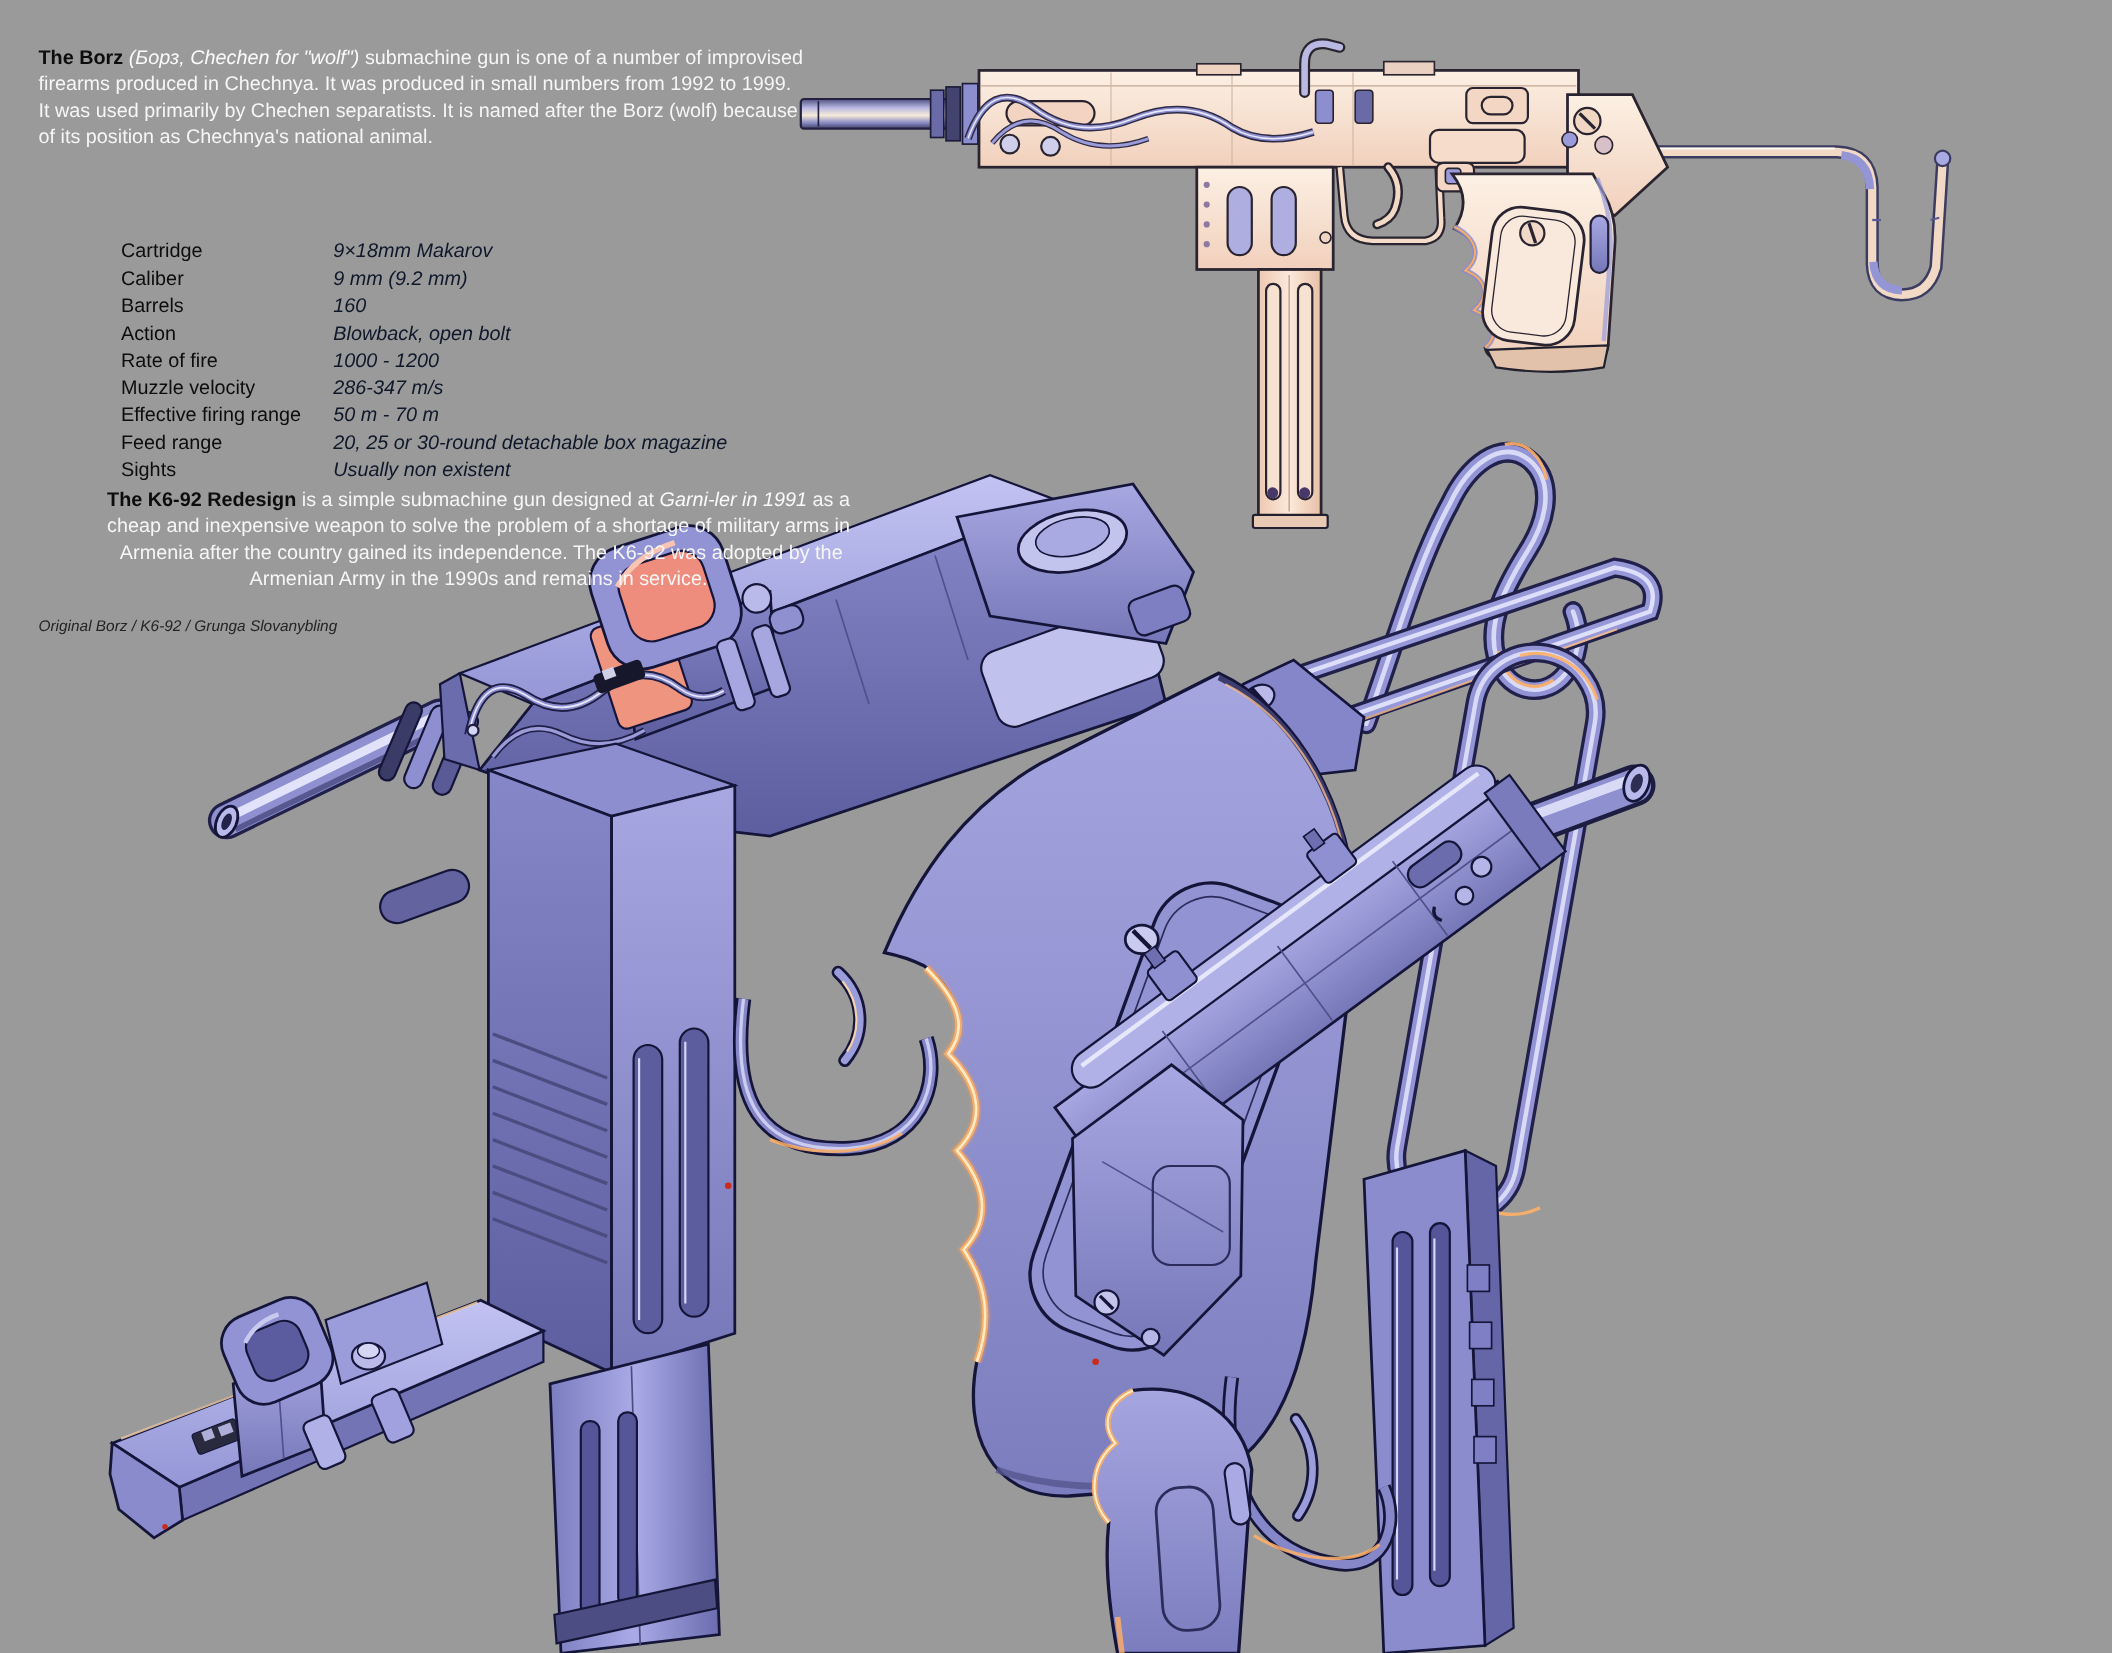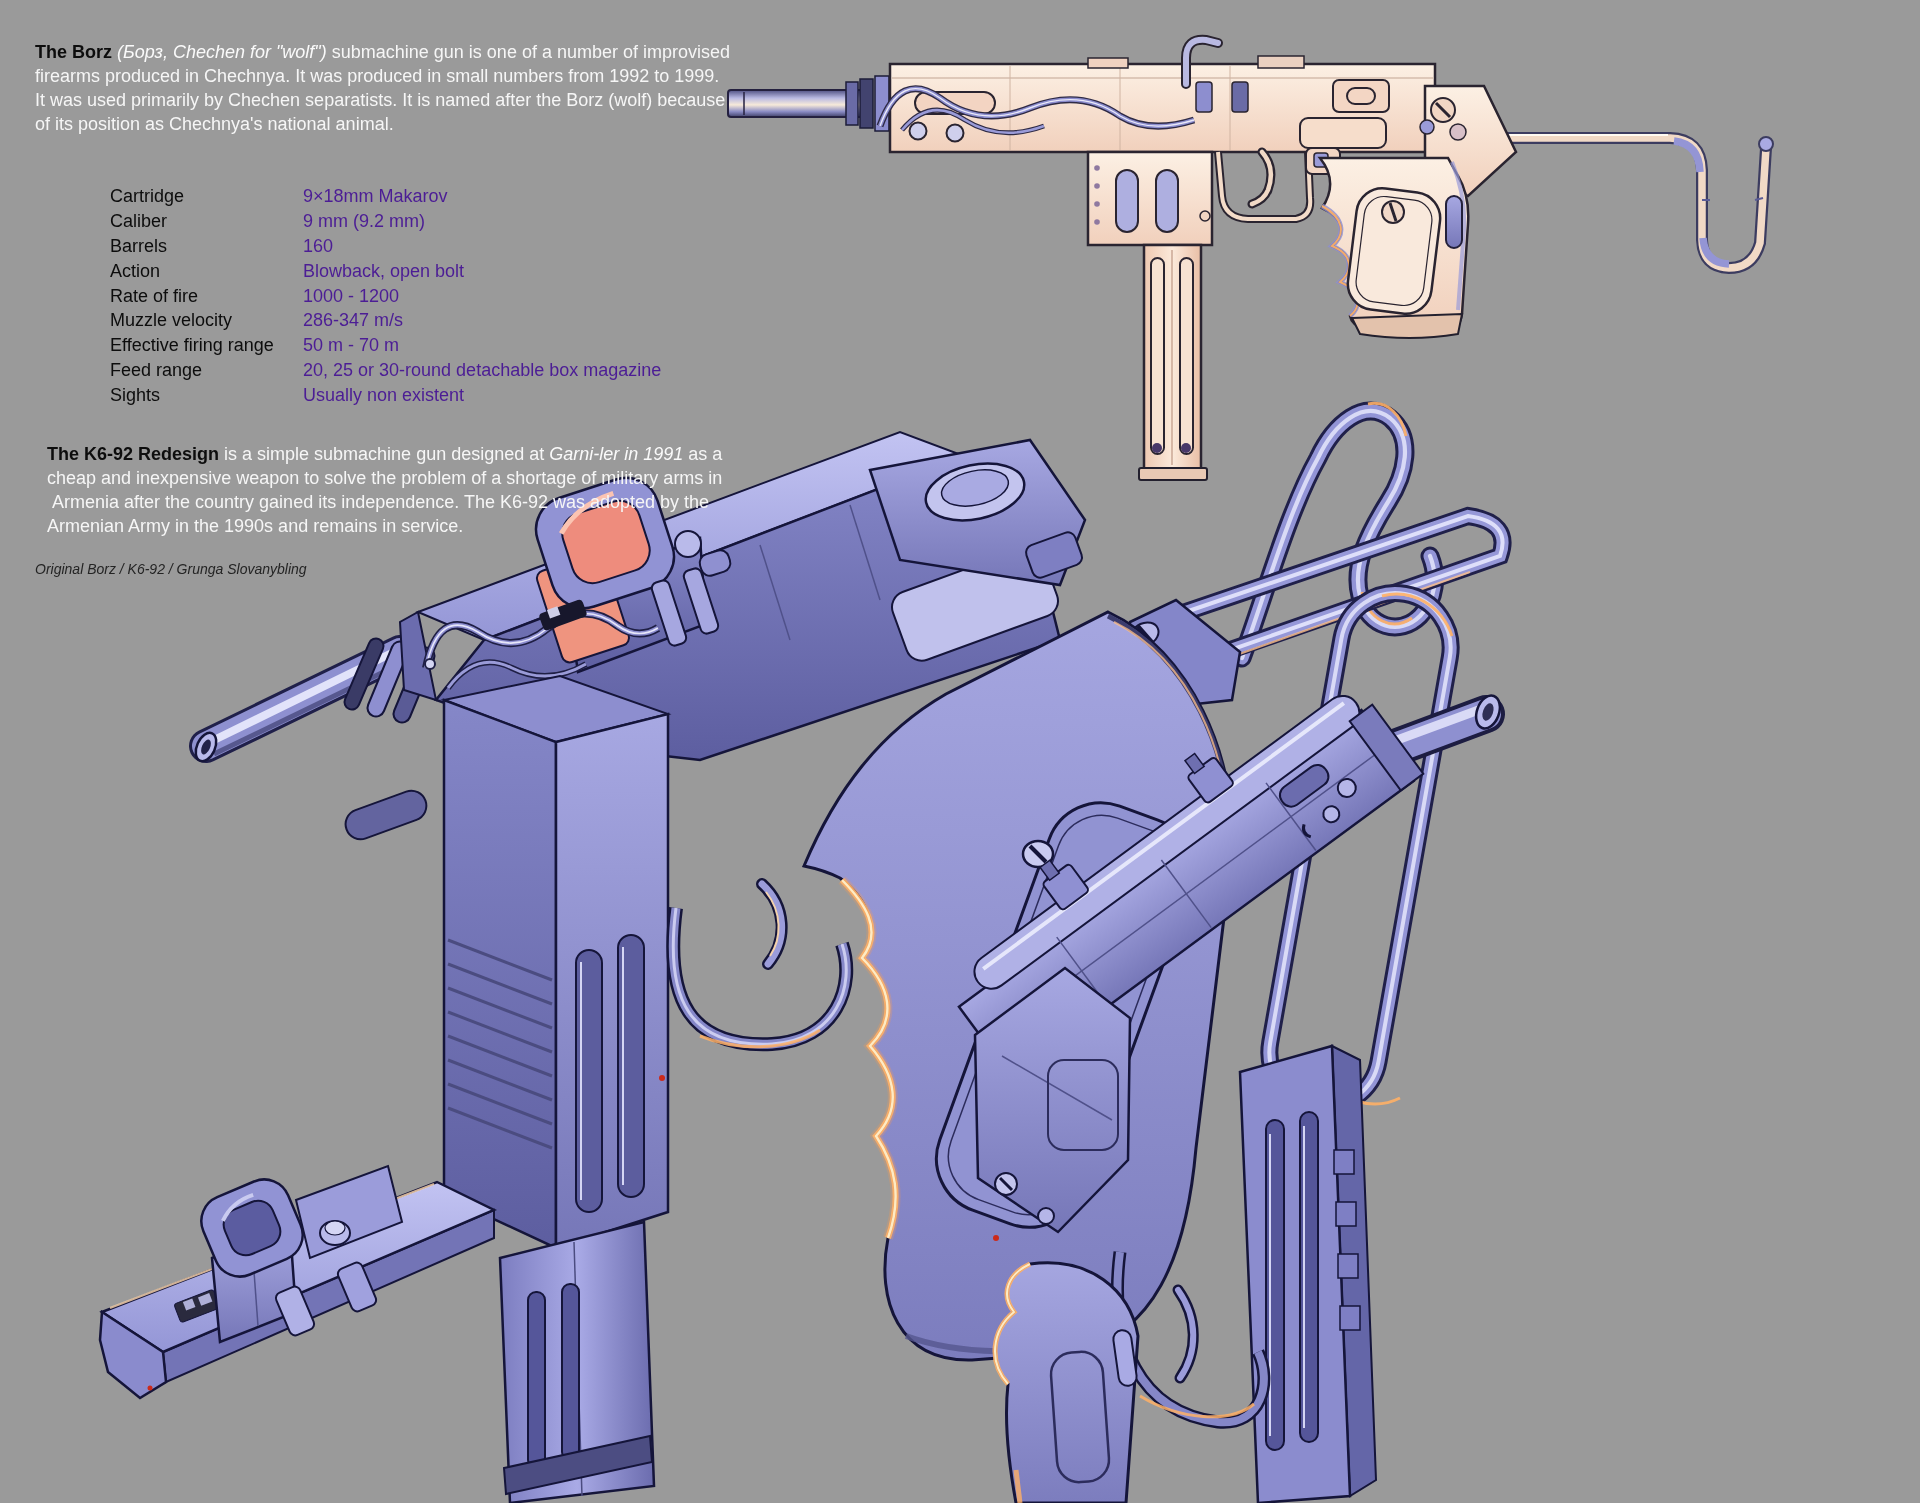--- a/index.html
+++ b/index.html
@@ -24,35 +24,35 @@
   .text-layer { position: absolute; left: 0; top: 0; width: 1650px; height: 1503px; }
   .para {
     position: absolute;
     font-size: 18px;
     line-height: 24px;
     color: #f6f6f6;
     white-space: pre-line;
     margin: 0;
   }
   .intro { left: 35px; top: 40px; width: 780px; }
-  .redesign { left: 47px; top: 442px; width: 800px; }
+  .redesign { left: 35px; top: 442px; width: 800px; text-align: center; }
   .lead { font-weight: 700; color: #0d0d0d; }
   .note { font-style: italic; color: #fafafa; }
   .em { font-style: italic; color: #fafafa; }
   .specs {
     position: absolute;
     left: 110px; top: 186px;
     display: grid;
     grid-template-columns: 193px auto;
     grid-auto-rows: 24.9px;
     font-size: 18px;
     align-items: baseline;
   }
   .spec-label { font-weight: 400; color: #0d0d0d; }
-  .spec-value { color: #4c1d95; }
+  .spec-value { font-style: italic; color: #0f172a; margin-top: 32px; }
   .caption {
     position: absolute;
     left: 35px; top: 561px;
     font-size: 14px;
     font-style: italic;
     color: #242424;
     margin: 0;
   }
 </style>
 </head>

